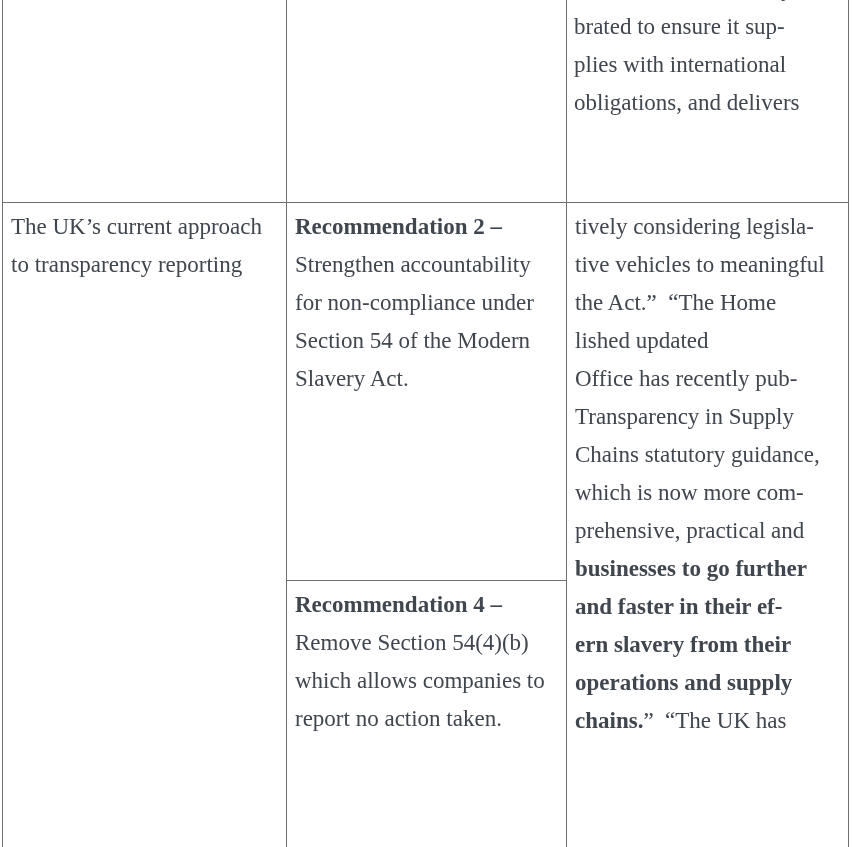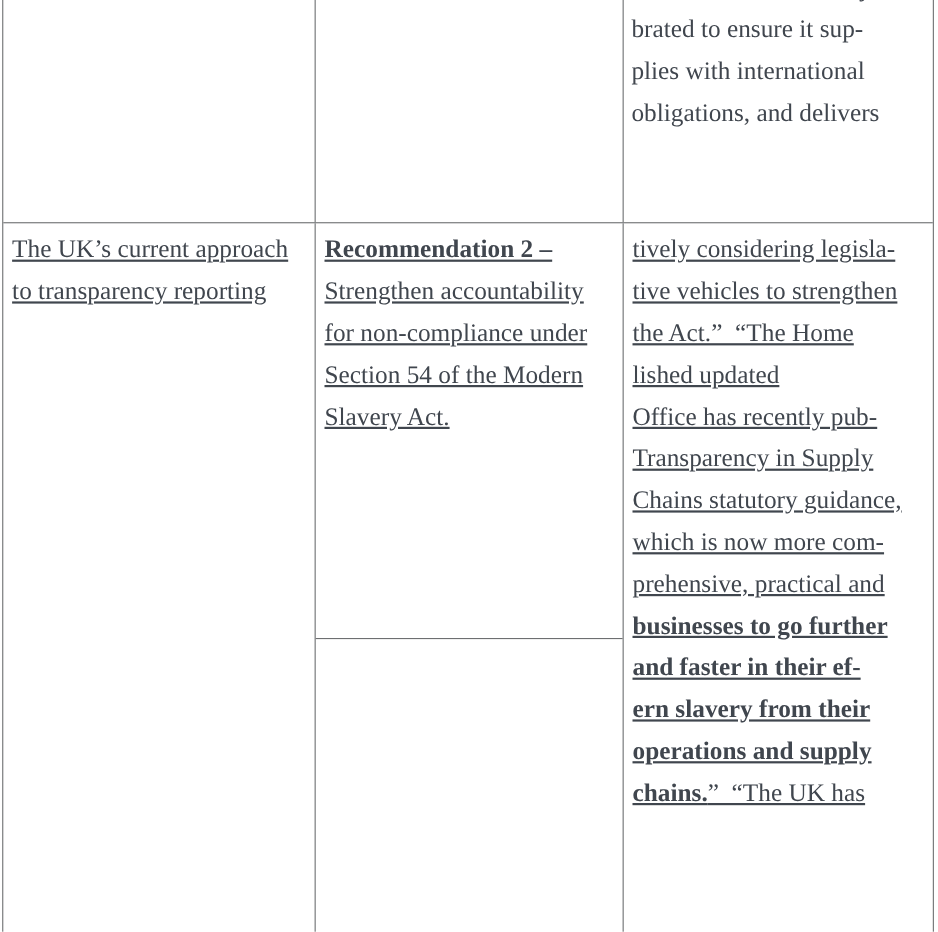--- a/index.html
+++ b/index.html
@@ -20,21 +20,20 @@
   }
   .doc-table {
     position: absolute;
     left: 2px; top: 0;
     width: 847px; height: 847px;
     border-left: 1px solid var(--border-color);
     border-right: 1px solid var(--border-color);
     display: flex;
     flex-direction: column;
     background: var(--bg-color);
-    text-decoration: underline;
   }
   .t-row { display: flex; min-height: 0; }
   .row-1 { height: 203px; border-bottom: 1px solid var(--border-color); }
   .row-2 { flex: 1; }
   .cell { position: relative; min-width: 0; }
   .col-left  { width: 284px; border-right: 1px solid var(--border-color); }
   .col-mid   { width: 280px; border-right: 1px solid var(--border-color); display: flex; flex-direction: column; }
   .col-right { flex: 1; }
   .cell-content { padding: 5px 7px 5px 8px; }
   
@@ -79,25 +78,33 @@
     <div class="cell col-mid">
       <div class="cell sub-cell-top">
         <div class="cell-content">
             <div class="line"><span class="b">Recommendation 2 –</span></div>
             <div class="line"><span>Strengthen accountability</span></div>
             <div class="line"><span>for non-compliance under</span></div>
             <div class="line"><span>Section 54 of the Modern</span></div>
             <div class="line"><span>Slavery Act.</span></div>
           </div>
       </div>
+      <div class="cell sub-cell-bottom">
+        <div class="cell-content">
+            <div class="line"><span class="b">Recommendation 4 –</span></div>
+            <div class="line"><span>Remove Section 54(4)(b)</span></div>
+            <div class="line"><span>which allows companies to</span></div>
+            <div class="line"><span>report no action taken.</span></div>
+          </div>
+      </div>
     </div>
     <div class="cell col-right">
       <div class="cell-content">
           <div class="line"><span>tively considering legisla-</span></div>
-          <div class="line"><span>tive vehicles to strengthen</span></div>
+          <div class="line"><span>tive vehicles to meaningful</span></div>
           <div class="line"><span>the Act.”  “The Home</span></div>
           <div class="line"><span>lished updated</span></div>
           <div class="line"><span>Office has recently pub-</span></div>
           <div class="line"><span>Transparency in Supply</span></div>
           <div class="line"><span>Chains statutory guidance,</span></div>
           <div class="line"><span>which is now more com-</span></div>
           <div class="line"><span>prehensive, practical and</span></div>
           <div class="line"><span class="b">businesses to go further</span></div>
           <div class="line"><span class="b">and faster in their ef-</span></div>
           <div class="line"><span class="b">ern slavery from their</span></div>

